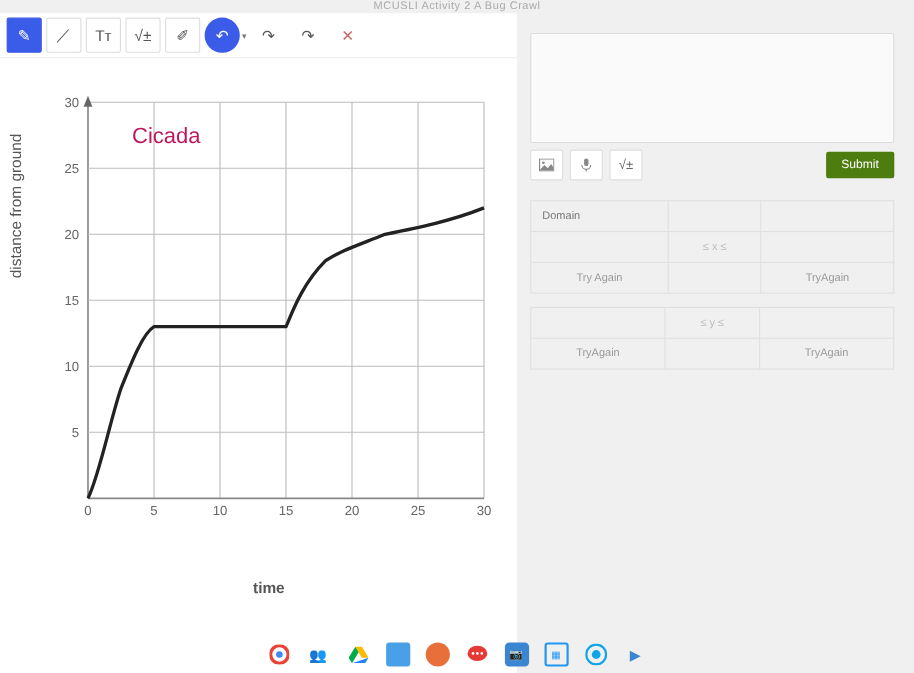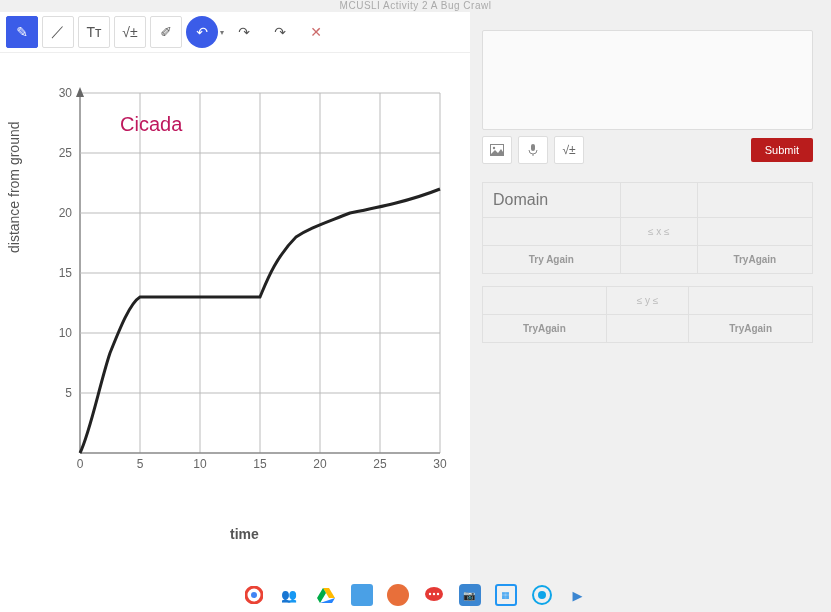--- a/index.html
+++ b/index.html
@@ -127,45 +127,45 @@
       display: flex;
       align-items: center;
       justify-content: center;
       font-size: 12px;
       cursor: pointer;
       color: #666;
       border-radius: 2px;
     }
     .submit-btn {
       margin-left: auto;
-      background: #b91c1c;
+      background: #4d7c0f;
       color: #fff;
       border: none;
       padding: 6px 14px;
       font-size: 11px;
       cursor: pointer;
       border-radius: 2px;
     }
     .prompt2 { margin-bottom: 10px; line-height: 1.4; }
     .dr-table {
       border: 1px solid #e0e0e0;
       border-collapse: collapse;
       width: 100%;
       margin-bottom: 12px;
     }
     .dr-table td {
       border: 1px solid #e0e0e0;
       padding: 8px 10px;
-      font-size: 16px;
+      font-size: 10px;
       color: #888;
       text-align: center;
       height: 28px;
     }
     .dr-table .hdr { text-align: left; color: #777; }
-    .dr-table .try { color: #999; font-size:10px;font-weight:bold; }
+    .dr-table .try { color: #999; font-size:10px; }
     .taskbar {
       position: absolute;
       bottom: 6px;
       left: 50%;
       transform: translateX(-50%);
       display: flex;
       gap: 14px;
       align-items: center;
     }
     .task-ico {

